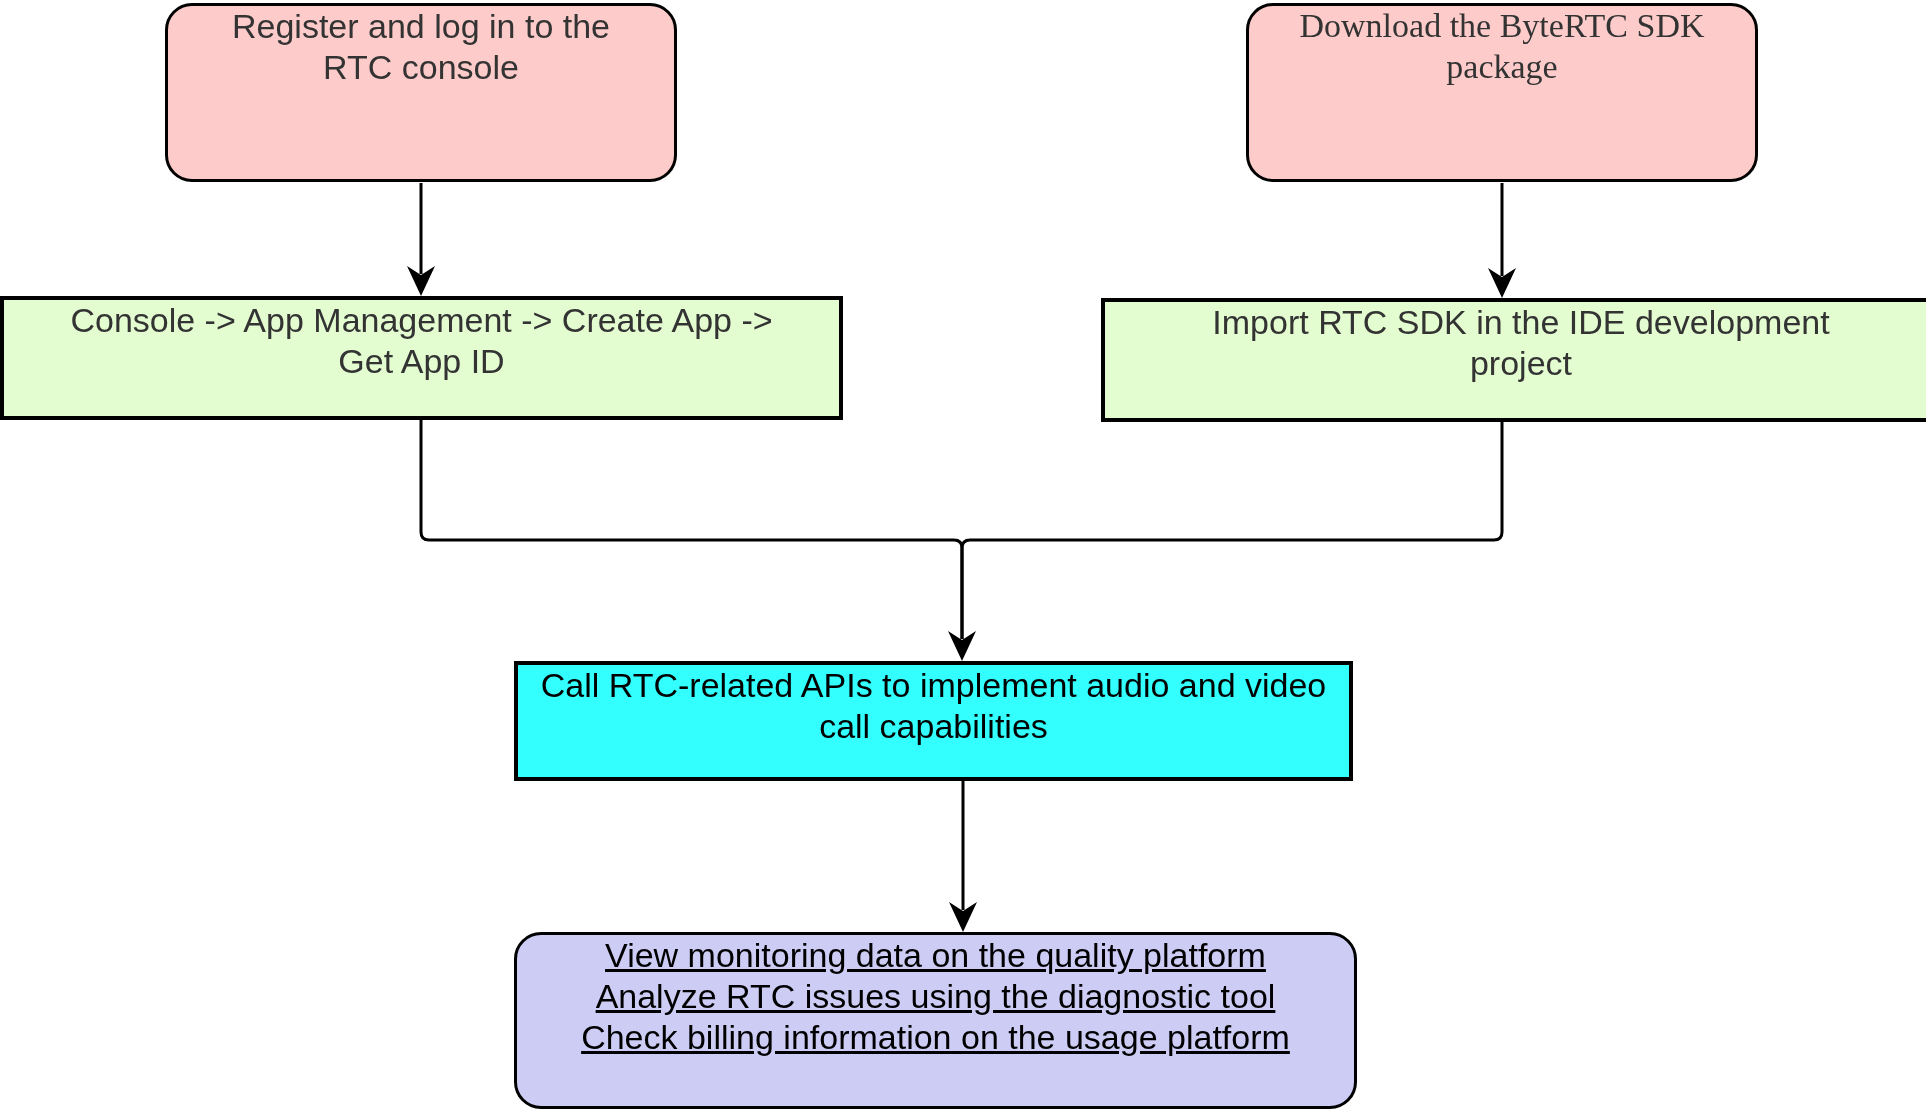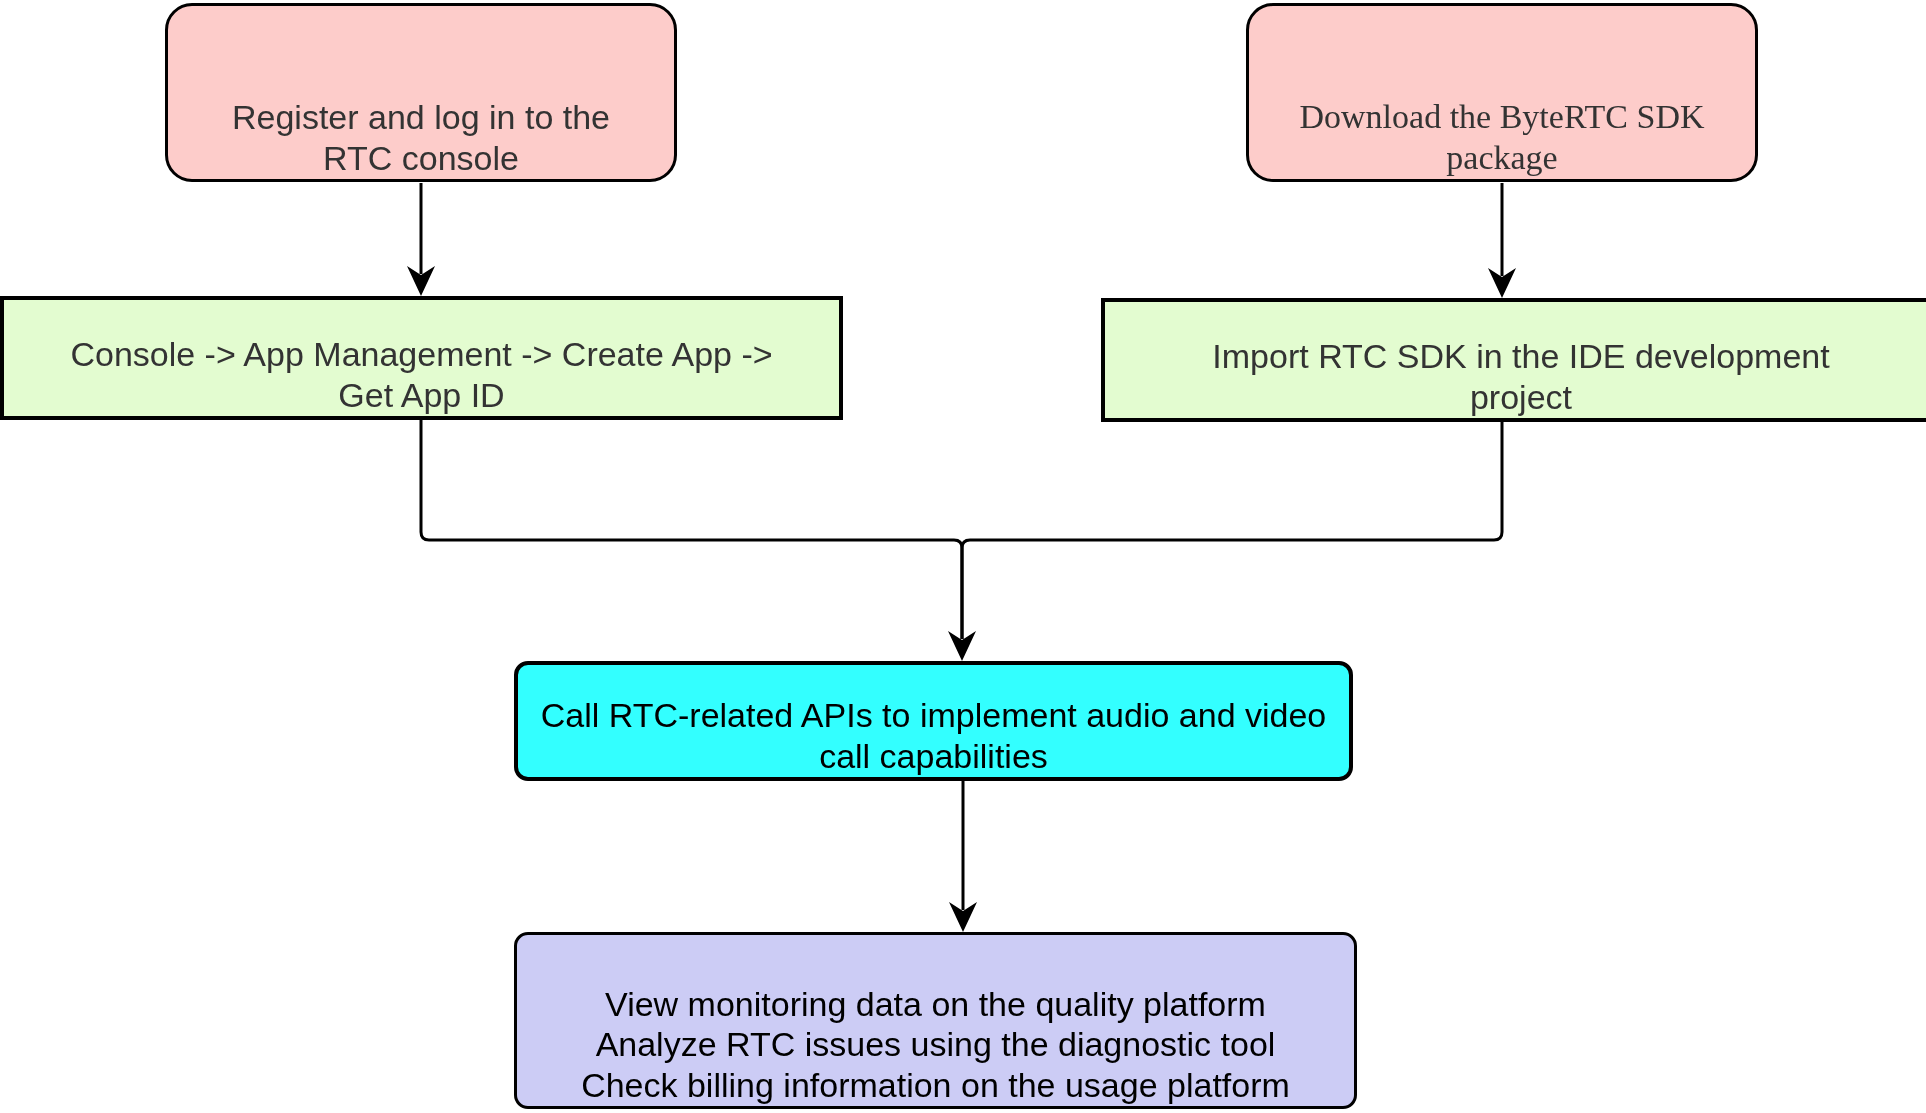--- a/index.html
+++ b/index.html
@@ -9,30 +9,30 @@
     background:#ffffff;
     font-family:"Liberation Sans", sans-serif;
     overflow:hidden;
   }
   .edge-layer{position:absolute;left:0;top:0;width:1926px;height:1113px;}
   .edge{stroke:var(--edge,#000);stroke-width:3;fill:none;}
   .arrowhead{fill:var(--edge,#000);stroke:none;}
   .node{
     position:absolute;
     box-sizing:border-box;
-    display:flex;align-items:flex-end;justify-content:center;
+    display:flex;align-items:flex-start;justify-content:center;
     text-align:center;
     white-space:pre-line;
     font-size:34px;line-height:1.2;
     color:#333;
     border:3px solid #000;
   }
   .node.rounded{border-radius:27px;}
   .node.rect{border-width:4px;}
-  .node.dark-text{color:#000;border-radius:14px;}
+  .node.dark-text{color:#000;}
   
   #n-register {left:165px; top:3px;   width:512px; height:179px;}
   #n-download {left:1246px;top:3px;   width:512px; height:179px;font-family:Liberation Serif, serif;}
   #n-console  {left:0px;   top:296px; width:843px; height:124px;}
   #n-import   {left:1083px;top:298px; width:840px; height:124px;}
   #n-callapis {left:514px; top:661px; width:839px; height:120px;}
   #n-platform {left:514px; top:932px; width:843px; height:177px;}
 </style>
 </head>
 <body>
@@ -74,19 +74,19 @@
   <div class="node rect" id="n-import" style="background: rgb(227, 252, 208); color: rgb(51, 51, 51); margin-left: 18px;">
     <span>Import RTC SDK in the IDE development
 project</span>
   </div>
 
   <div class="node rect dark-text" id="n-callapis" style="background: rgb(51, 255, 255); color: rgb(0, 0, 0);">
     <span>Call RTC-related APIs to implement audio and video
 call capabilities</span>
   </div>
 
-  <div class="node rounded dark-text" id="n-platform" style="background: rgb(204, 204, 245); color: rgb(0, 0, 0);">
+  <div class="node rounded dark-text" id="n-platform" style="background: rgb(204, 204, 245); color: rgb(0, 0, 0); text-decoration: underline;">
     <span>View monitoring data on the quality platform
 Analyze RTC issues using the diagnostic tool
 Check billing information on the usage platform</span>
   </div>
 
 </div>
 
 </body></html>

